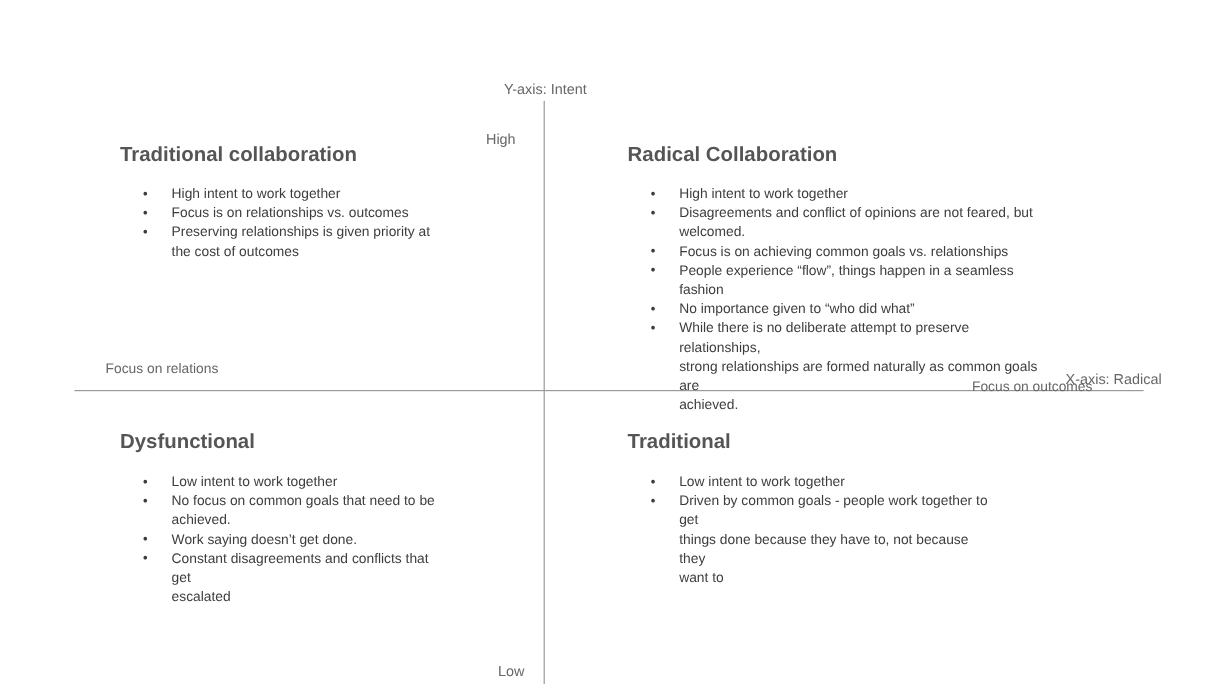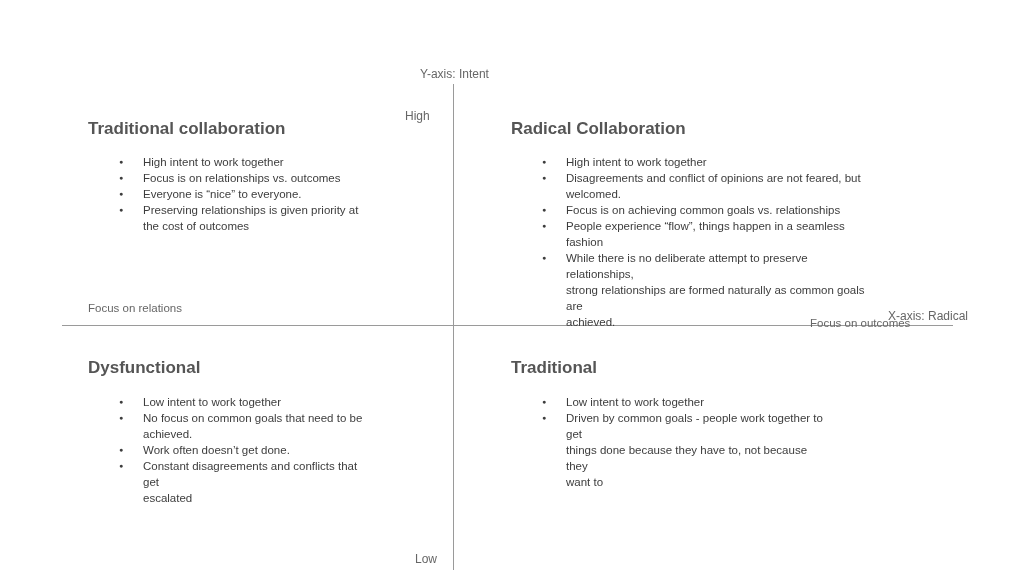--- a/index.html
+++ b/index.html
@@ -12,21 +12,21 @@
   .h-line { position: absolute; left: 62px; top: 325px; width: 891px; height: 1px; background: #9a9a9a; }
 
   .axis-label { position: absolute; font-size: 12px; color: #666666; white-space: nowrap; }
   .y-axis-label   { left: 420px; top: 67px; }
   .high-label     { left: 405px; top: 109px; }
   .low-label      { left: 415px; top: 552px; }
   .x-axis-label   { left: 888px; top: 309px; }
   .focus-relations{ left: 88px;  top: 302px; font-size: 11.5px; }
   .focus-outcomes { left: 810px; top: 317px; font-size: 11.5px; }
 
-  .q-title { position: absolute; font-size: 17px; font-weight: bold; color: #555555; line-height: 20px; white-space: nowrap; }
+  .q-title { position: absolute; font-size: 17px; font-weight: bold; color: #555555; line-height: 20px; white-space: nowrap; margin-left: 12px; }
   .q-tl-title { left: 88px;  top: 119px; }
   .q-tr-title { left: 511px; top: 119px; }
   .q-bl-title { left: 88px;  top: 358px; }
   .q-br-title { left: 511px; top: 358px; }
 
   ul.bullets { list-style: none; position: absolute; font-size: 11.5px; line-height: 16px; color: #3d3d3d; }
   ul.bullets li { position: relative; padding-left: 31px; white-space: pre-line; }
   ul.bullets li::before { content: "\25CF"; position: absolute; left: 7px; top: 0; font-size: 7px; line-height: 16px; color: #3d3d3d; }
   .q-tl-list { left: 112px; top: 154px; width: 255px; }
   .q-tr-list { left: 535px; top: 154px; width: 335px; }
@@ -45,43 +45,43 @@
   <span class="axis-label high-label">High</span>
   <span class="axis-label low-label">Low</span>
   <span class="axis-label x-axis-label">X-axis: Radical</span>
   <span class="axis-label focus-relations">Focus on relations</span>
   <span class="axis-label focus-outcomes">Focus on outcomes</span>
 
   <div class="q-title q-tl-title">Traditional collaboration</div>
   <ul class="bullets q-tl-list">
       <li>High intent to work together</li>
       <li>Focus is on relationships vs. outcomes</li>
-      <li>Everyone is “nice” to everyone.</li>
       <li>Preserving relationships is given priority at
 the cost of outcomes</li>
     </ul>
 
   <div class="q-title q-tr-title">Radical Collaboration</div>
   <ul class="bullets q-tr-list">
       <li>High intent to work together</li>
       <li>Disagreements and conflict of opinions are not feared, but
 welcomed.</li>
       <li>Focus is on achieving common goals vs. relationships</li>
       <li>People experience “flow”, things happen in a seamless fashion</li>
+      <li>No importance given to “who did what”</li>
       <li>While there is no deliberate attempt to preserve relationships,
 strong relationships are formed naturally as common goals are
 achieved.</li>
     </ul>
 
   <div class="q-title q-bl-title">Dysfunctional</div>
   <ul class="bullets q-bl-list">
       <li>Low intent to work together</li>
       <li>No focus on common goals that need to be
 achieved.</li>
-      <li>Work often doesn’t get done.</li>
+      <li>Work saying doesn’t get done.</li>
       <li>Constant disagreements and conflicts that get
 escalated</li>
     </ul>
 
   <div class="q-title q-br-title">Traditional</div>
   <ul class="bullets q-br-list">
       <li>Low intent to work together</li>
       <li>Driven by common goals - people work together to get
 things done because they have to, not because they
 want to</li>

